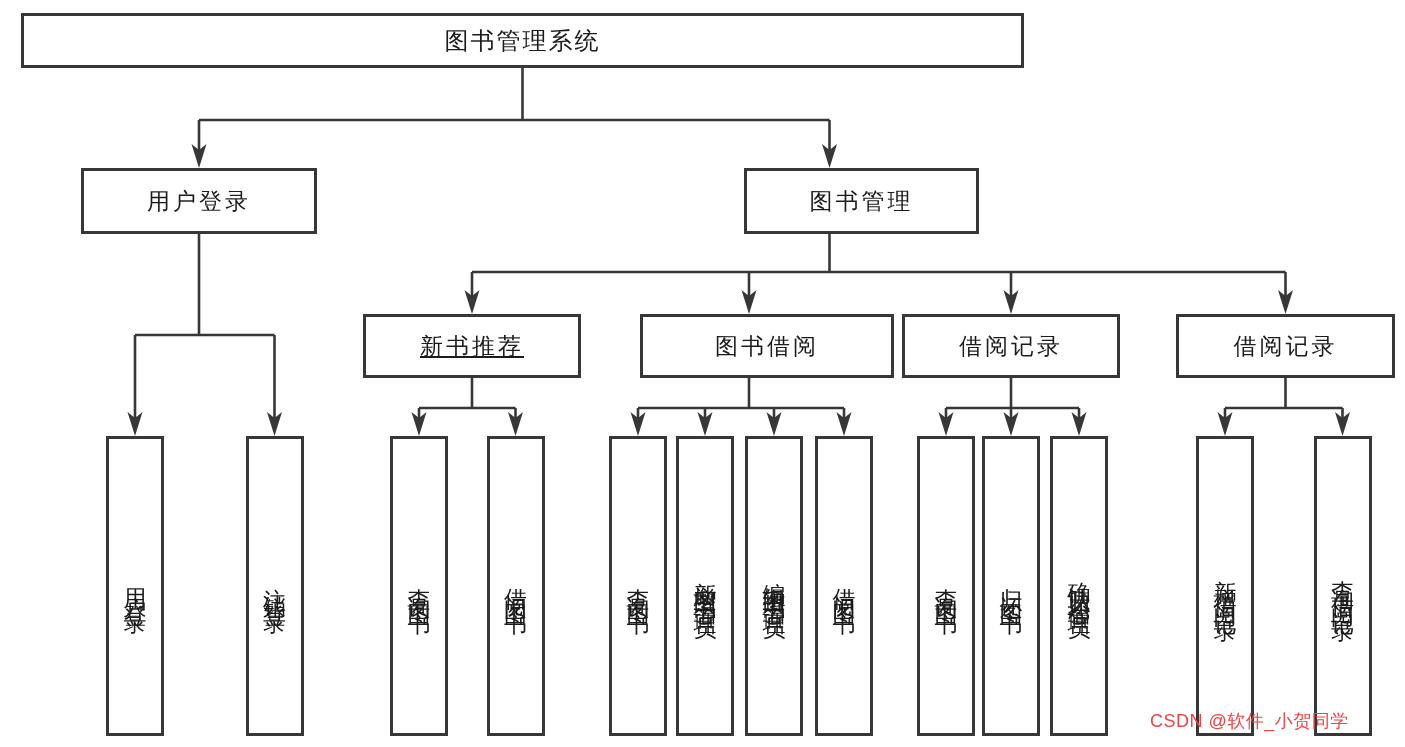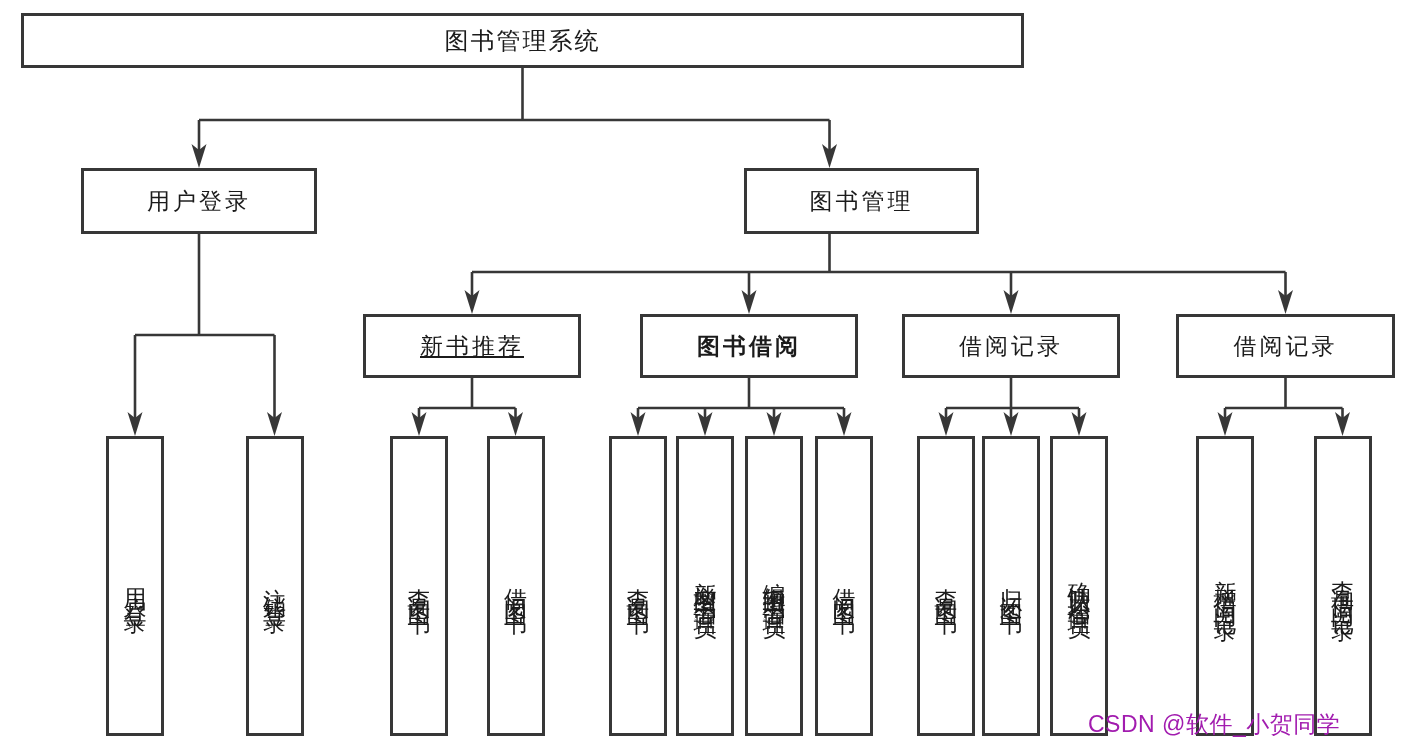--- a/index.html
+++ b/index.html
@@ -10,35 +10,35 @@
   .node{
     position:absolute;box-sizing:border-box;border:3px solid #373737;background:#ffffff;
     display:flex;align-items:center;justify-content:center;color:#1b1b1b;z-index:2;
   }
   .root-node{left:21px;top:13px;width:1003px;height:55px;font-size:24px;letter-spacing:2px;}
   .h-node{font-size:23px;letter-spacing:3px;}
   .lvl2-a{left:81px;top:168px;width:236px;height:66px;}
   .lvl2-b{left:712px;top:168px;width:235px;height:66px;margin-left:32px;}
   .lvl3{top:314px;height:64px;}
   .lvl3-a{left:363px;width:218px;text-decoration:underline;}
-  .lvl3-b{left:640px;width:218px;font-weight:bold;}
+  .lvl3-b{left:640px;width:254px;}
   .lvl3-c{left:902px;width:218px;}
   .lvl3-d{left:1176px;width:219px;}
   .leaf{
     top:436px;width:58px;height:300px;
     writing-mode:vertical-rl;text-orientation:mixed;
     font-size:23px;letter-spacing:8px;line-height:1;
   }
   .leaf.tight{letter-spacing:5px;}
   svg.connectors{position:absolute;left:0;top:0;z-index:1;}
   svg.connectors line{stroke:#373737;stroke-width:2.6;}
   svg.connectors polygon{fill:#373737;stroke:none;}
   .watermark{
-    position:absolute;left:1088px;top:709px;z-index:4;
-    font-size:23px;color:#a21caf;letter-spacing:0.5px;white-space:nowrap;
+    position:absolute;left:1150px;top:709px;z-index:4;
+    font-size:18px;color:#ef4444;letter-spacing:0.5px;white-space:nowrap;
   }
 </style>
 </head>
 <body>
 
 <div class="canvas">
 
   <svg class="connectors" width="1405" height="747" viewBox="0 0 1405 747">
 
     <g>

